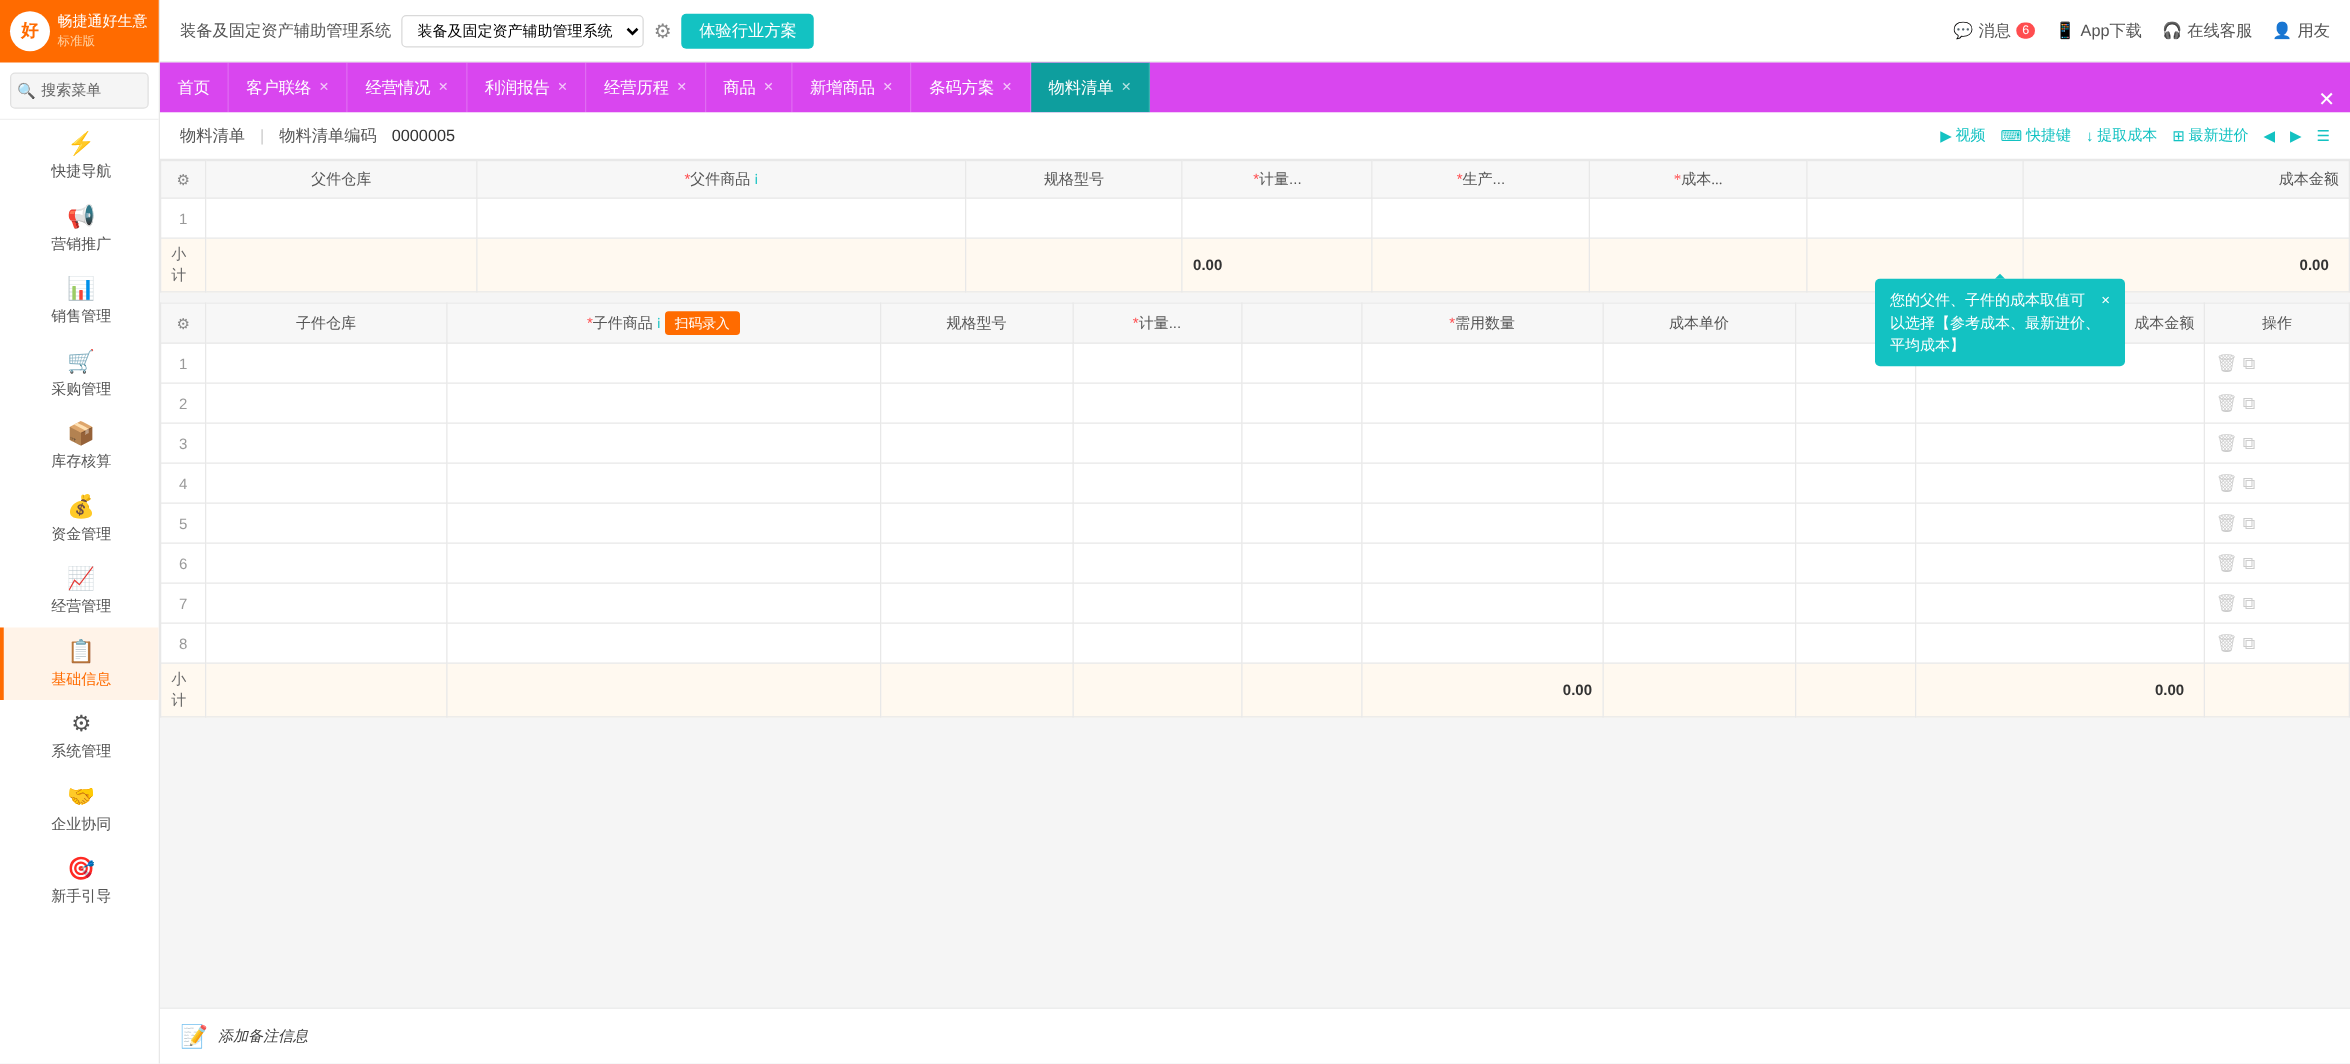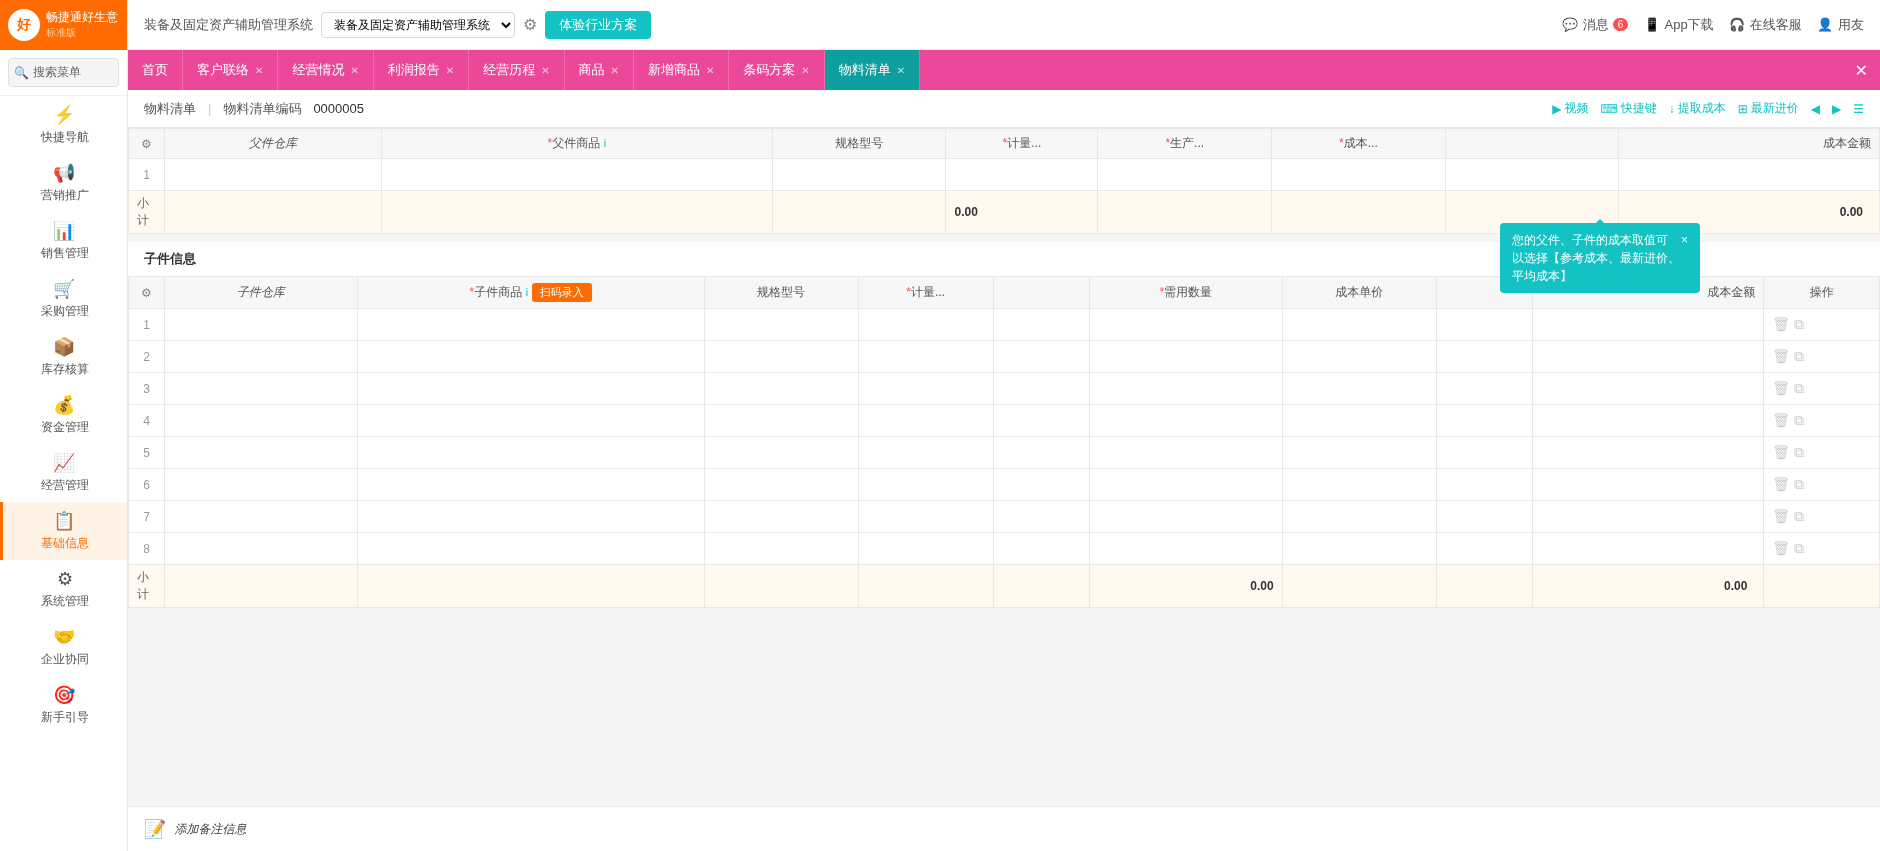--- a/index.html
+++ b/index.html
@@ -68,23 +68,23 @@
     .header-left { display: flex; align-items: center; gap: 8px; color: #555; font-size: 13px; }
     .header-select { border: 1px solid #d9d9d9; border-radius: 4px; padding: 4px 8px; background: #fff; cursor: pointer; font-size: 12px; }
     .gear-btn { background: none; border: none; cursor: pointer; color: #888; font-size: 16px; }
     .trial-btn { background: #13c2c2; color: #fff; border: none; border-radius: 4px; padding: 5px 14px; cursor: pointer; font-size: 13px; }
     .header-right { display: flex; align-items: center; gap: 16px; color: #555; font-size: 13px; }
     .header-right .icon-btn { display: flex; align-items: center; gap: 4px; cursor: pointer; color: #555; }
     .badge { background: #ff4d4f; color: #fff; border-radius: 10px; padding: 1px 5px; font-size: 10px; }
 
     
     #nav-tabs {
-      background: #ec4899;
+      background: #d946ef;
       display: flex;
-      align-items: center;
+      align-items: flex-end;
       height: 40px;
       padding-left: 0;
       overflow-x: auto;
     }
     .nav-tab {
       padding: 0 14px;
       height: 40px;
       display: flex;
       align-items: center;
       color: #fff;
@@ -196,26 +196,26 @@
       padding: 8px 16px;
       display: flex;
       align-items: center;
       gap: 8px;
       height: 45px;
     }
     .bottom-icon { color: #13c2c2; font-size: 18px; }
     .bottom-text { font-size: 12px; color: #404040; font-style: italic; }
 
     .col-settings { width: 36px; text-align: center; }
-    .col-warehouse { min-width: 100px; font-style: italic; }
+    .col-warehouse { min-width: 100px; }
     .col-product { min-width: 180px; }
     .col-spec { min-width: 80px; }
     .col-unit { min-width: 70px; }
     .col-prod { min-width: 80px; }
-    .col-cost { min-width: 80px; }
+    .col-cost { min-width: 80px; font-family: Liberation Serif, serif; }
     .col-cost-amt { min-width: 120px; text-align: right; }
     .col-qty { min-width: 100px; }
     .col-unit-price { min-width: 80px; }
     .col-amount { min-width: 120px; text-align: right; }
     .col-op { min-width: 60px; }
 
     .content-wrapper { position: relative; }
   </style>
 </head>
 <body>
@@ -432,21 +432,20 @@
               <td></td>
               <td></td>
               <td></td>
               <td class="amount" style="text-align:right; padding-right:16px;">0.00</td>
             </tr>
           </tbody>
         </table>
       </div>
 
       <div class="section" style="margin-top:8px;">
-        <div class="section-title">子件信息</div>
         <table class="data-table">
           <thead>
             <tr>
               <th class="col-settings">
                 <span class="settings-icon">⚙</span>
               </th>
               <th class="col-warehouse">子件仓库</th>
               <th class="col-product">
                 <span class="th-required">*</span>子件商品
                 <span class="th-info">ℹ</span>

